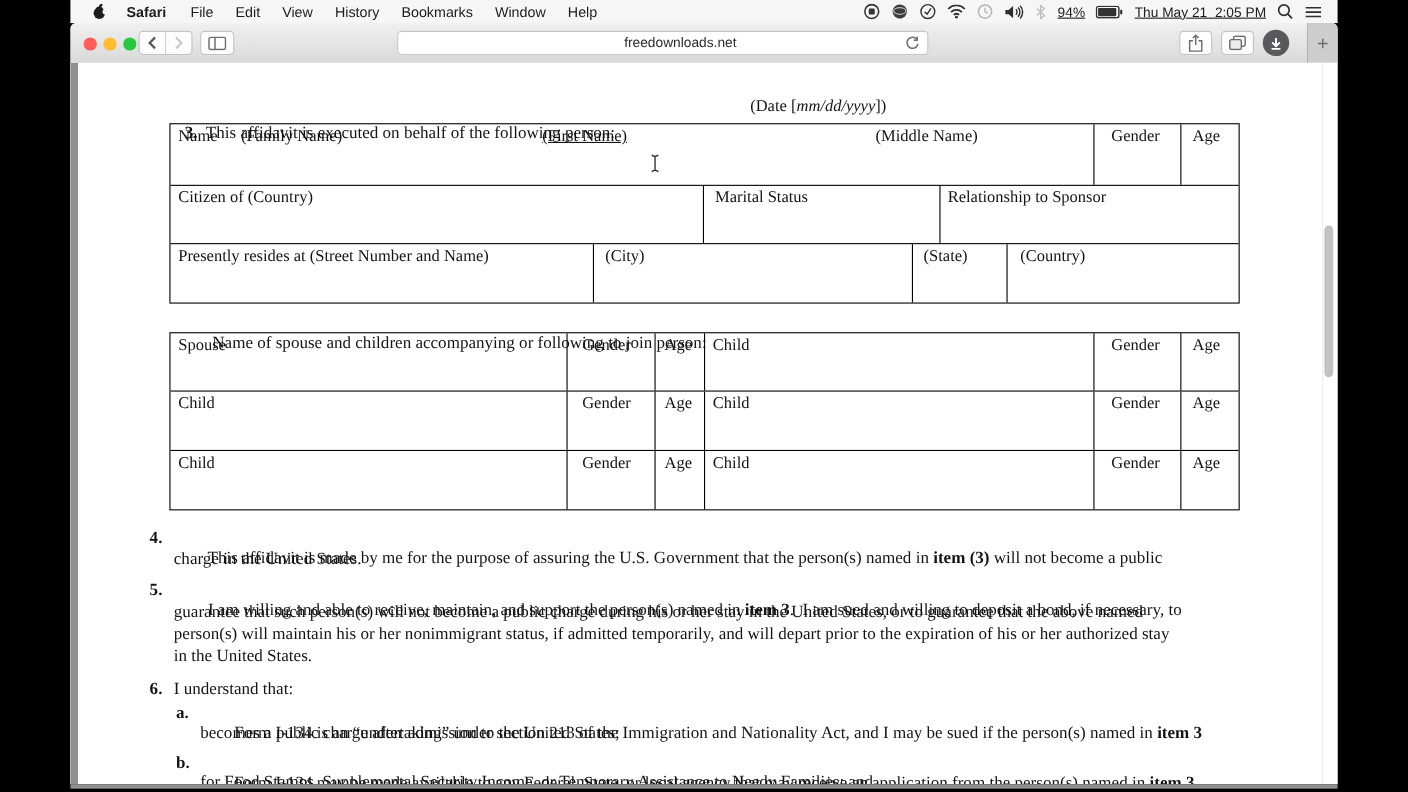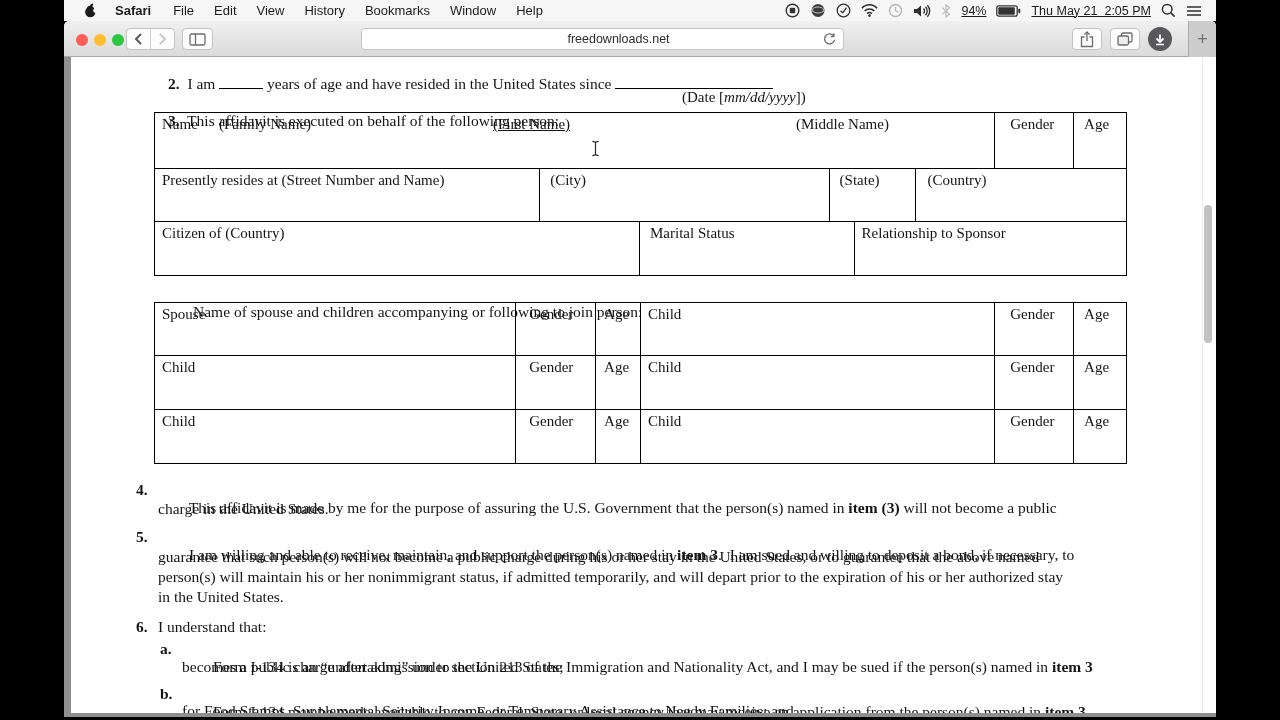--- a/index.html
+++ b/index.html
@@ -258,52 +258,49 @@
         </span>
       </div>
 
       <div class="newtab">
         <span>+</span>
       </div>
     </div>
 
     <div class="content">
 
-      <div class="line" style="left:73px; top:0;">
-        <span class="num">2.</span><span>  I am </span><span class="blank w44"></span><span> years of age and have resided in the United States since </span><span class="blank w158"></span>
-      </div>
       <div class="line" style="left:588px; top:15px; font-size:15px;">
         <span>(Date [</span><span class="i">mm/dd/yyyy</span><span>])</span>
       </div>
 
       <div class="line" style="left:73px; top:37px;">
         <span class="num">3.</span><span>  </span><span>This affidavit is executed on behalf of the following person:</span>
       </div>
 
       <div class="tbl" style="top:55px;">
         <div class="trow" style="height:56px;">
           <div class="tc" style="width:842px;">
             <span class="lbl" style="left:7px;">Name</span>
             <span class="lbl" style="left:64px;">(Family Name)</span>
             <span class="lbl" style="left:338px;text-decoration:underline;">(First Name)</span>
             <span class="lbl" style="left:641px;">(Middle Name)</span>
           </div>
           <div class="tc" style="width:79px; padding-left:15px;"><span>Gender</span></div>
           <div class="tc" style="width:52px; padding-left:10px;"><span>Age</span></div>
         </div>
         <div class="trow" style="height:53px;">
+          <div class="tc" style="width:486px;"><span>Citizen of (Country)</span></div>
+          <div class="tc" style="width:215px; padding-left:10px;"><span>Marital Status</span></div>
+          <div class="tc" style="width:272px;"><span>Relationship to Sponsor</span></div>
+        </div>
+        <div class="trow" style="height:53px;">
           <div class="tc" style="width:386px;"><span>Presently resides at (Street Number and Name)</span></div>
           <div class="tc" style="width:290px; padding-left:10px;"><span>(City)</span></div>
           <div class="tc" style="width:87px; padding-left:10px;"><span>(State)</span></div>
           <div class="tc" style="width:210px; padding-left:11px;"><span>(Country)</span></div>
-        </div>
-        <div class="trow" style="height:53px;">
-          <div class="tc" style="width:486px;"><span>Citizen of (Country)</span></div>
-          <div class="tc" style="width:215px; padding-left:10px;"><span>Marital Status</span></div>
-          <div class="tc" style="width:272px;"><span>Relationship to Sponsor</span></div>
         </div>
       </div>
 
       <span class="ibeam">
         <svg width="9" height="17" viewBox="0 0 9 17">
             <line x1="4.5" y1="2" x2="4.5" y2="15" stroke="#2a2a2a" stroke-width="1.2"></line>
             <path d="M1.5 1 Q4.5 3.2 7.5 1" fill="none" stroke="#2a2a2a" stroke-width="1.2"></path>
             <path d="M1.5 16 Q4.5 13.8 7.5 16" fill="none" stroke="#2a2a2a" stroke-width="1.2"></path>
           </svg>
       </span>

